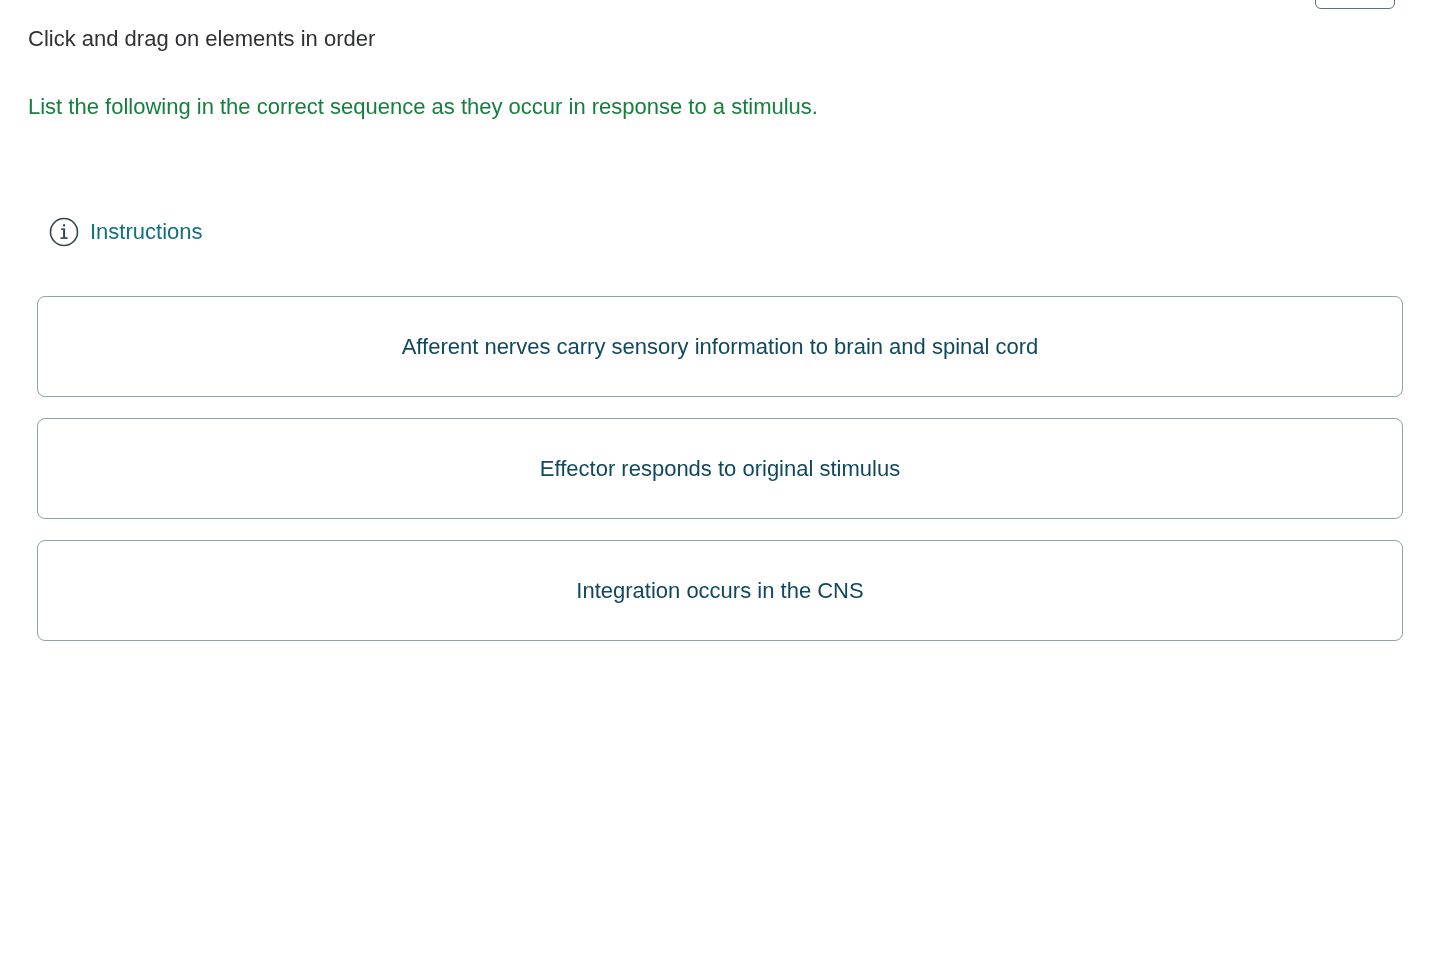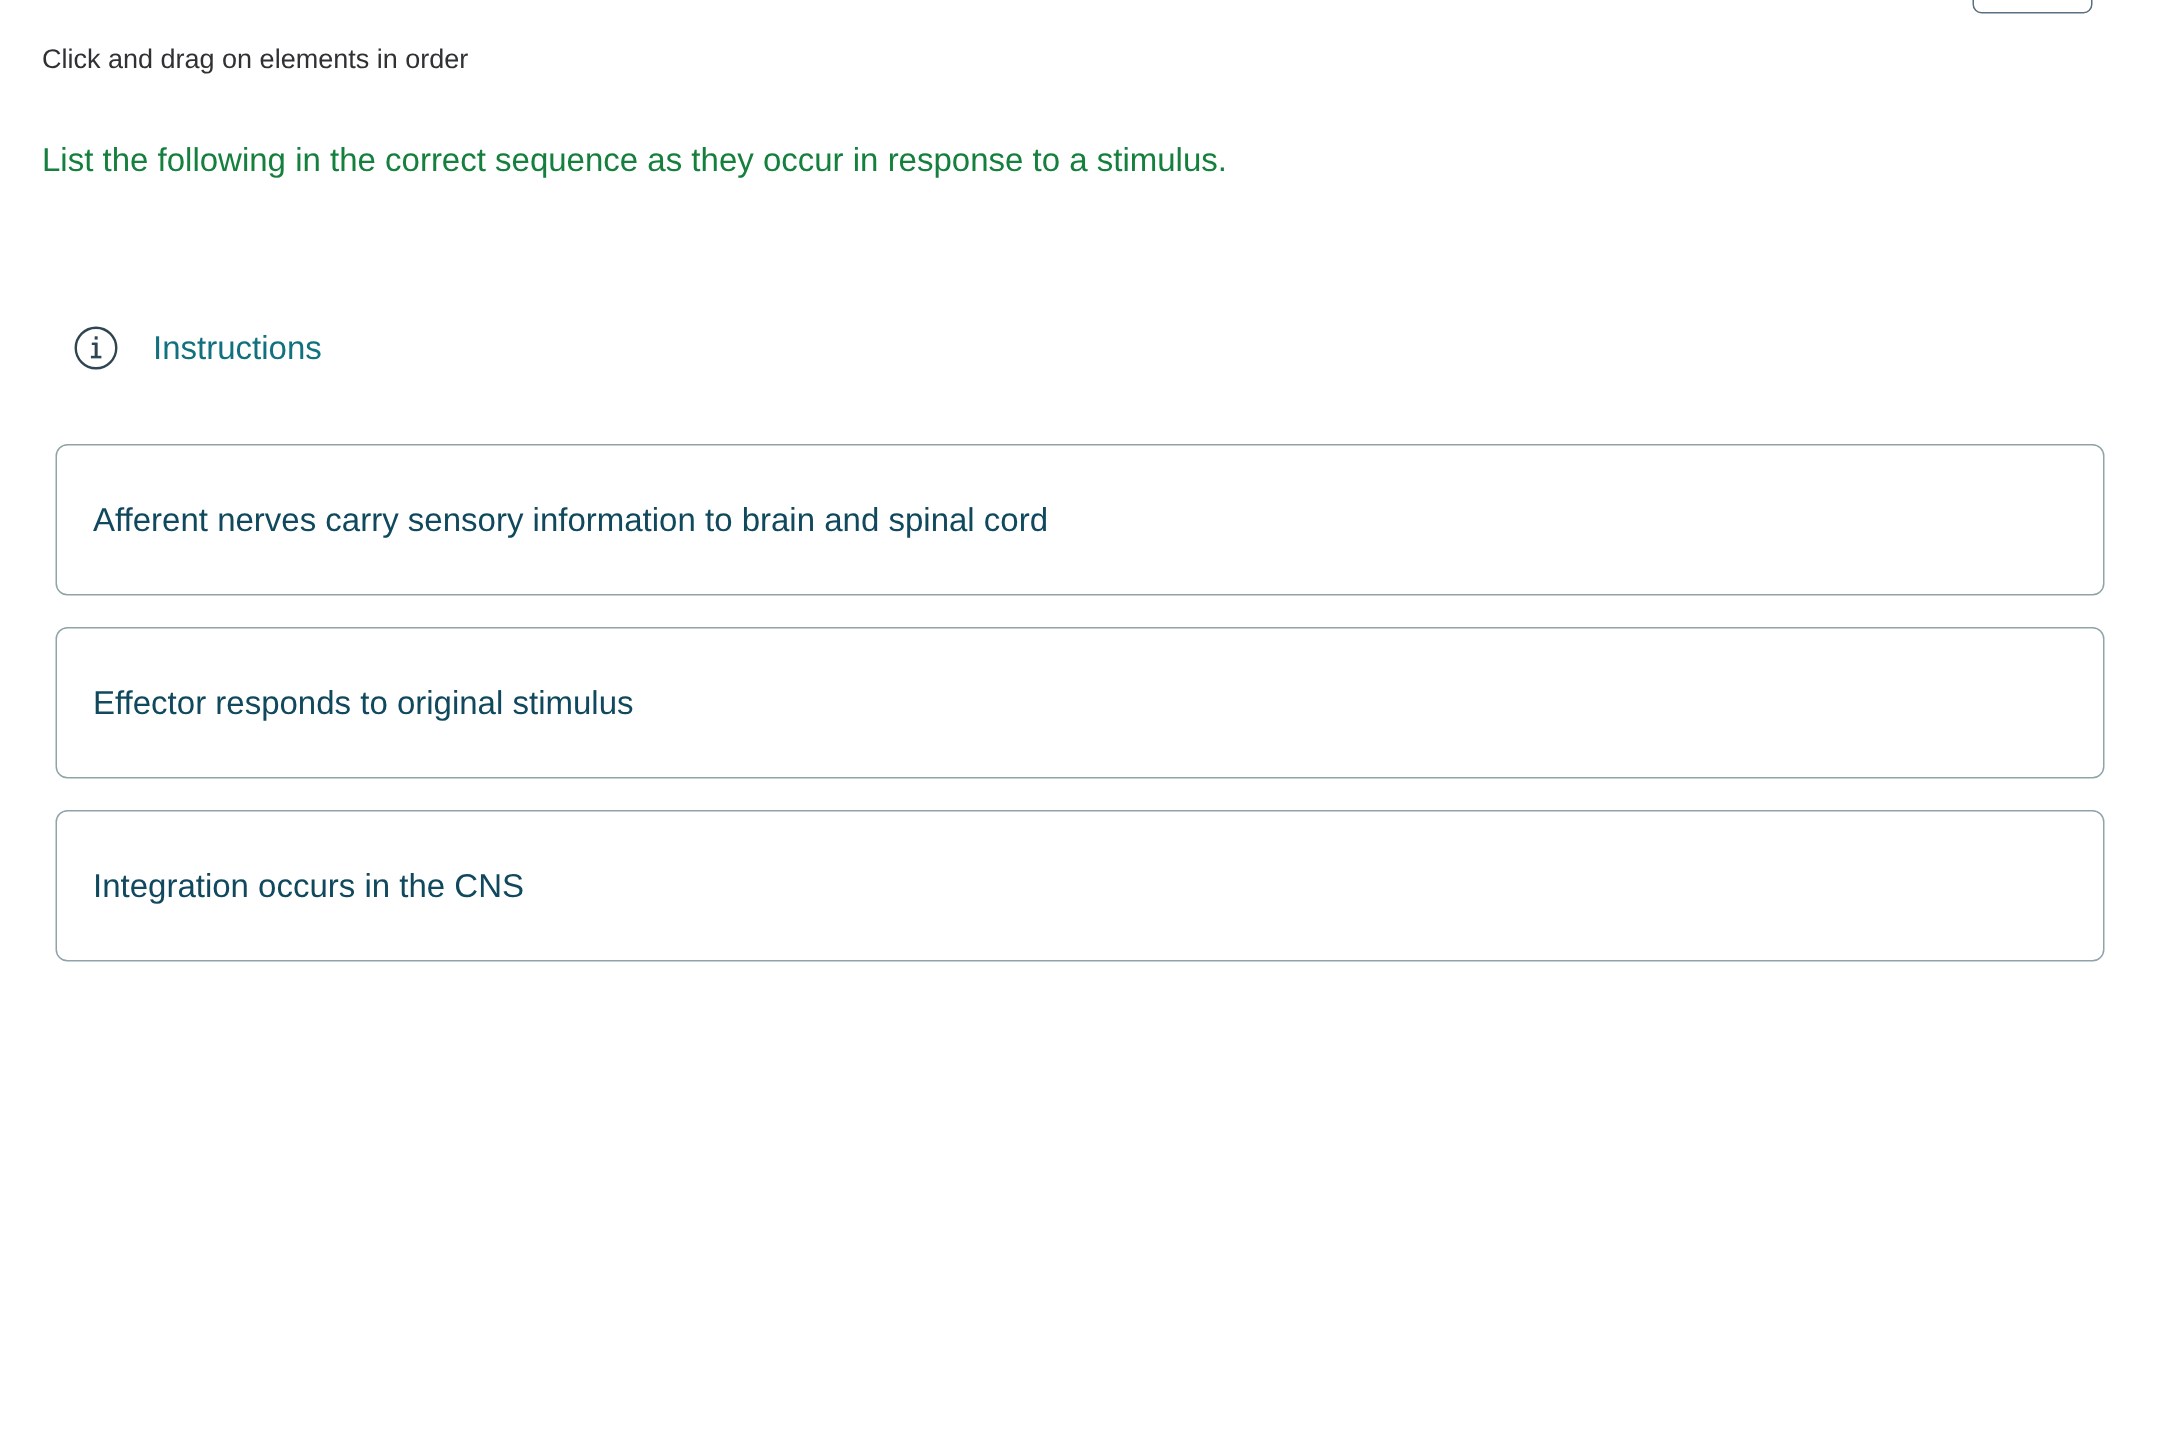--- a/index.html
+++ b/index.html
@@ -34,21 +34,21 @@
     position: absolute;
     left: 0;
     top: 0;
     width: 1452px;
   }
 
   .prompt-title {
     position: absolute;
     left: 28px;
     top: 24px;
-    font-size: 18px;
+    font-size: 22px;
     line-height: 30px;
     color: #2f3133;
     white-space: nowrap;
   }
 
   .prompt-sub {
     position: absolute;
     left: 28px;
     top: 92px;
     font-size: 22px;
@@ -56,21 +56,21 @@
     color: #15803d;
     white-space: nowrap;
   }
 
   .instructions-row {
     position: absolute;
     left: 48px;
     top: 216px;
     display: flex;
     align-items: center;
-    gap: 22px;
+    gap: 10px;
     cursor: pointer;
     user-select: none;
   }
   .info-icon {
     width: 32px;
     height: 32px;
     display: block;
     flex: 0 0 auto;
   }
   .instructions-label {
@@ -89,21 +89,21 @@
 
   .drag-item {
     box-sizing: border-box;
     width: 100%;
     height: 101px;
     border: 1px solid #8fa3a8;
     border-radius: 8px;
     background: #ffffff;
     display: flex;
     align-items: center;
-    justify-content: flex-start;
+    justify-content: center;
     margin-bottom: 21px;
     cursor: grab;
     padding: 0 24px;
   }
   .drag-item:last-child {
     margin-bottom: 0;
   }
   .drag-item-label {
     font-size: 22px;
     line-height: 28px;

